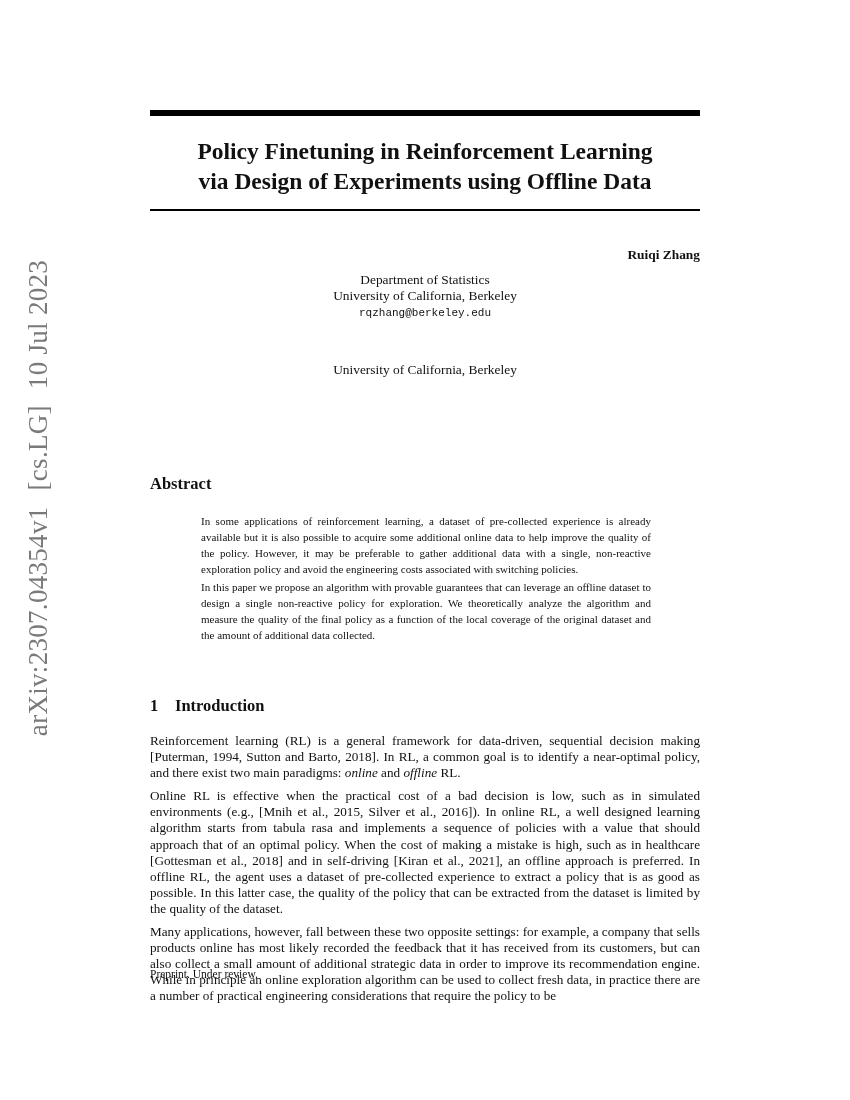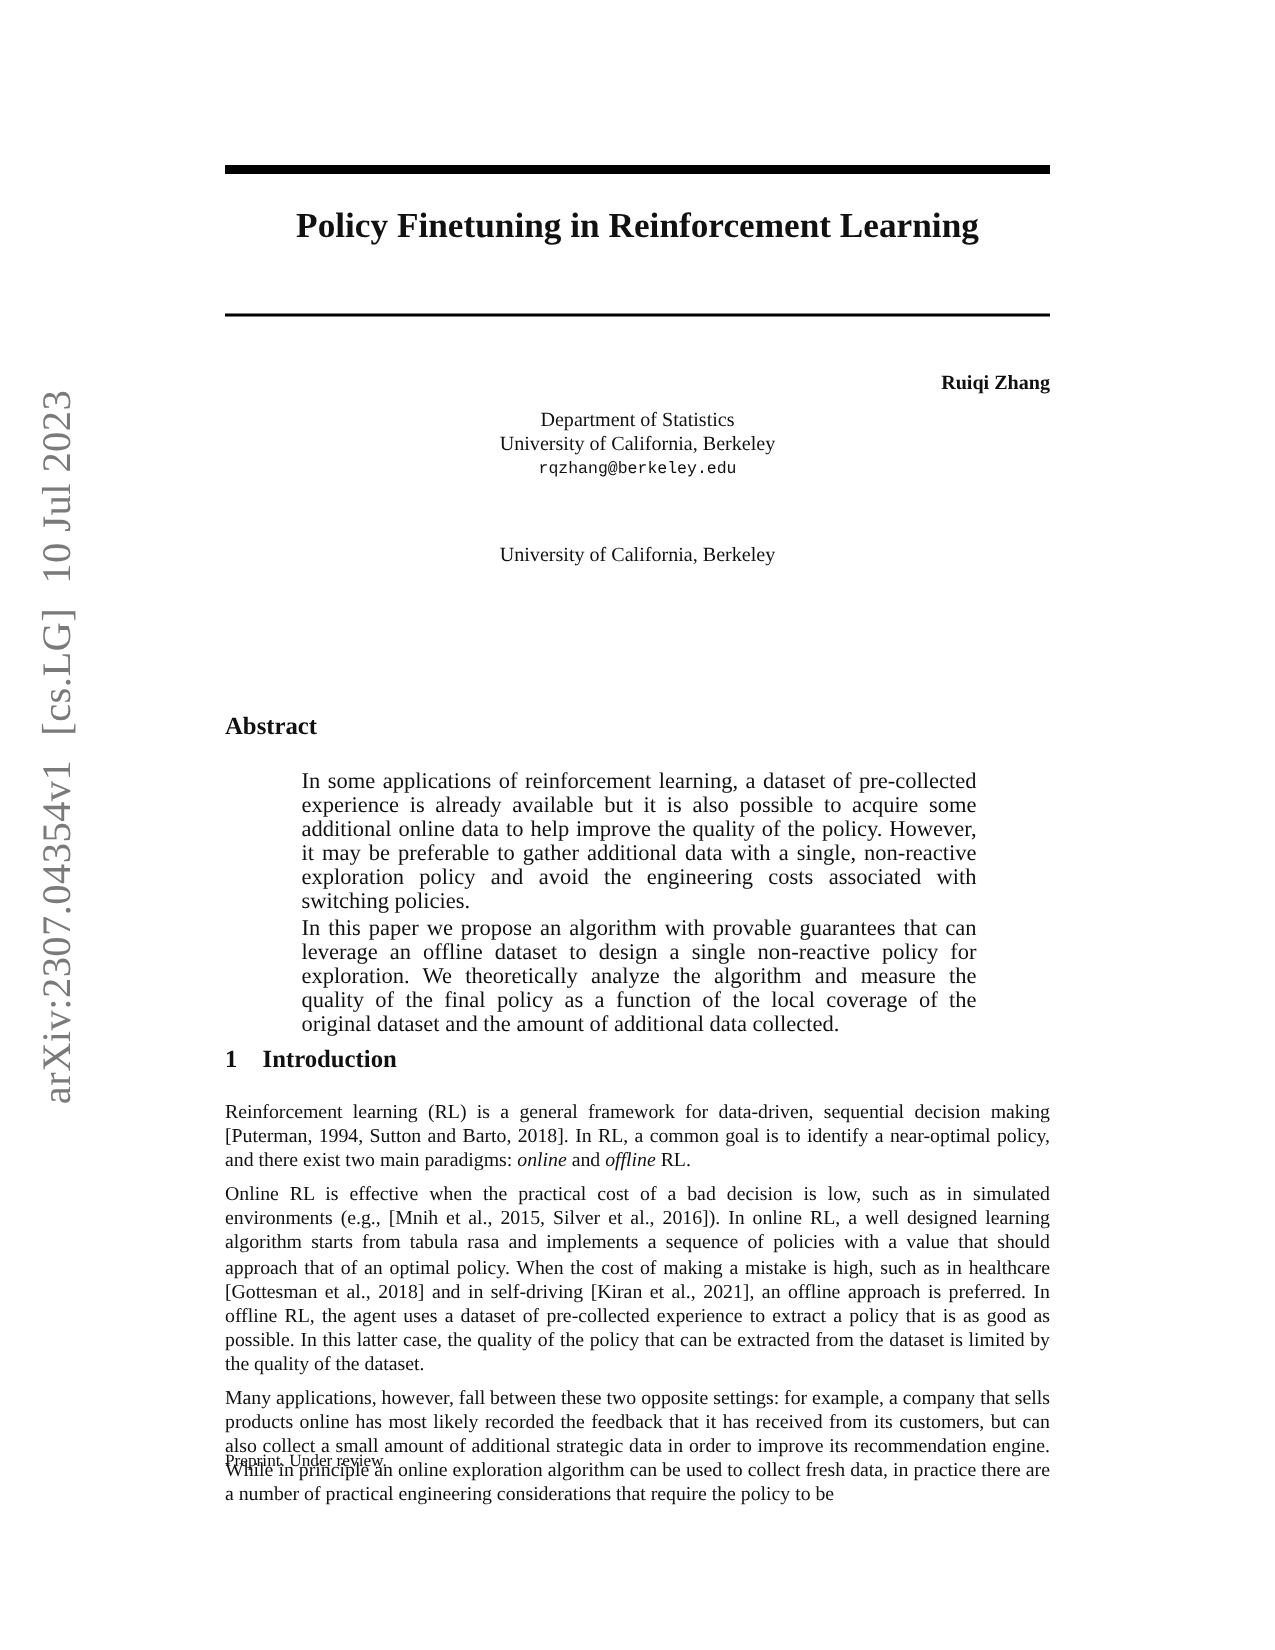--- a/index.html
+++ b/index.html
@@ -7,21 +7,21 @@
          font-family: "Liberation Serif", "DejaVu Serif", serif; color: #111; }
   .rule-thick { position: absolute; left: 150px; width: 550px; height: 6px; background: #000; top: 110px; }
   .rule-thin { position: absolute; left: 150px; width: 550px; height: 2px; background: #000; top: 209px; }
   .title { position: absolute; left: 150px; width: 550px; top: 136px; text-align: center;
            font-weight: bold; font-size: 23.5px; line-height: 30px; }
   .author-block { position: absolute; left: 150px; width: 550px; text-align: center; font-size: 13.4px; line-height: 16.5px; }
   .author-name { font-weight: bold; margin-bottom: 8px; text-align: right; }
   .mono { font-family: "Liberation Mono", "DejaVu Sans Mono", monospace; font-size: 11px; }
   .abstract-title { position: absolute; left: 150px; width: 550px; top: 474px; text-align: left;
                     font-weight: bold; font-size: 16.5px; }
-  .abstract { position: absolute; left: 201px; width: 450px; top: 513px; font-size: 15px; line-height: 16px;
+  .abstract { position: absolute; left: 201px; width: 450px; top: 513px; font-size: 11px; line-height: 16px;
               text-align: justify; }
   .abstract p { margin: 0 0 2px 0; }
   .section { position: absolute; left: 150px; top: 696px; font-weight: bold; font-size: 16.5px; }
   .section .num { display: inline-block; width: 25px; }
   .body { position: absolute; left: 150px; width: 550px; top: 733px; font-size: 13.2px; line-height: 16.1px;
           text-align: justify; }
   .body p { margin: 0 0 7px 0; }
   .footer { position: absolute; left: 150px; top: 968px; font-size: 11.5px; }
   .sidebar { position: absolute; left: 38px; top: 490px; transform: translate(-50%, -50%) rotate(-90deg);
              white-space: nowrap; font-size: 27px; color: #7a7a7a; letter-spacing: 0.3px; }
@@ -30,20 +30,21 @@
 </head>
 <body>
 
 <div class="sidebar">
   <span>arXiv:2307.04354v1</span><span>[cs.LG]</span><span>10 Jul 2023</span>
 </div>
 
 <div class="rule-thick"></div>
 <div class="title">
   <div>Policy Finetuning in Reinforcement Learning</div>
+  <div>via Design of Experiments using Offline Data</div>
 </div>
 <div class="rule-thin"></div>
 
 <div class="author-block" style="top:247px;">
   <div class="author-name">Ruiqi Zhang</div>
   <div>Department of Statistics</div>
   <div>University of California, Berkeley</div>
   <div class="mono">rqzhang@berkeley.edu</div>
 </div>
 

